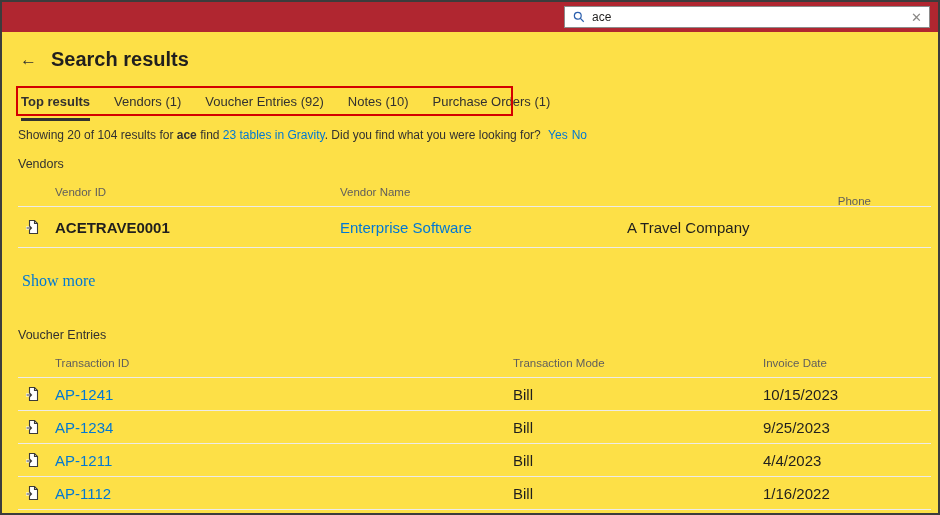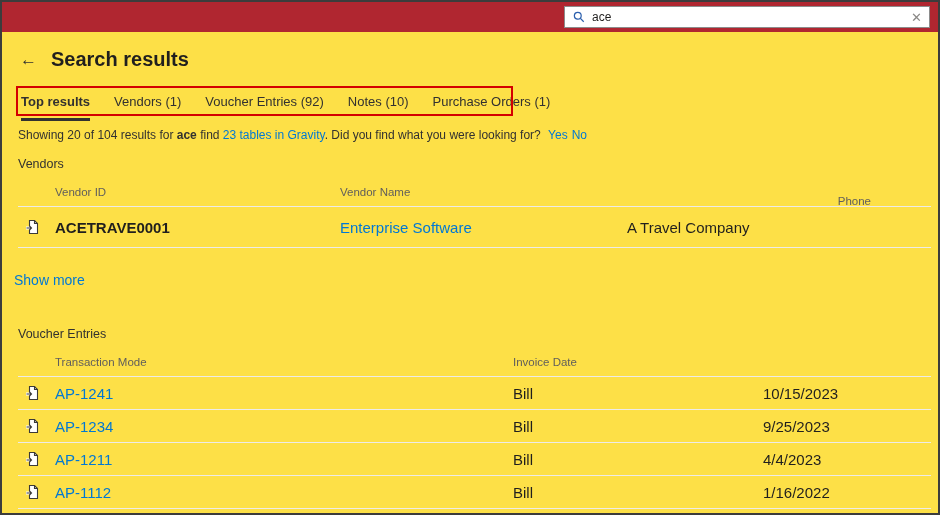--- a/index.html
+++ b/index.html
@@ -63,21 +63,21 @@
   .thead, .trow { display: grid; align-items: center; border-bottom: 1px solid var(--divider, #edebe9); }
   .thead { height: 30px; font-size: 11.5px; color: var(--text_muted, #605e5c); }
   .trow { font-size: 15px; color: var(--text_dark, #201f1e); }
   .vendors .thead, .vendors .trow { grid-template-columns: 37px 285px 287px 1fr 60px; }
   .vouchers .thead, .vouchers .trow { grid-template-columns: 37px 458px 250px 1fr; }
   .vendors .trow { height: 41px; }
   .vouchers .trow { height: 33px; }
   .cell-icon { display: flex; align-items: center; padding-left: 7px; cursor: pointer; }
   .bold { font-weight: 700; }
   .right { text-align: right; margin-top: 18px; }
-  .show-more { margin: 24px 0 0 12px; font-size: 14px; display: inline-block; }
+  .show-more { margin: 24px 0 0 20px; font-size: 16px; display: inline-block; font-family: Liberation Serif, serif; }
   .ve-label { margin-top: 38px; }
 </style>
 </head>
 <body>
 
 <div class="screen">
 
   
   <div class="appbar">
     <div class="searchbox">
@@ -139,20 +139,21 @@
       <span class="right"></span>
     </div>
   </div>
   <span class="link show-more">Show more</span>
 
   
   <div class="section-label ve-label">Voucher Entries</div>
   <div class="table vouchers">
     <div class="thead">
       <div></div>
+      <div>Transaction ID</div>
       <div>Transaction Mode</div>
       <div>Invoice Date</div>
     </div>
 
     <div class="trow">
       <span class="cell-icon">
         <svg width="16" height="16" viewBox="0 0 16 16" fill="none" stroke="#3b3a39" stroke-width="1.1">
           <path d="M4.5 1.5h5l3 3v10h-8z" fill="#fff"></path>
             <path d="M9.5 1.5v3h3"></path>
           <path d="M1 9h5.2" stroke="#fff" stroke-width="3"></path>

